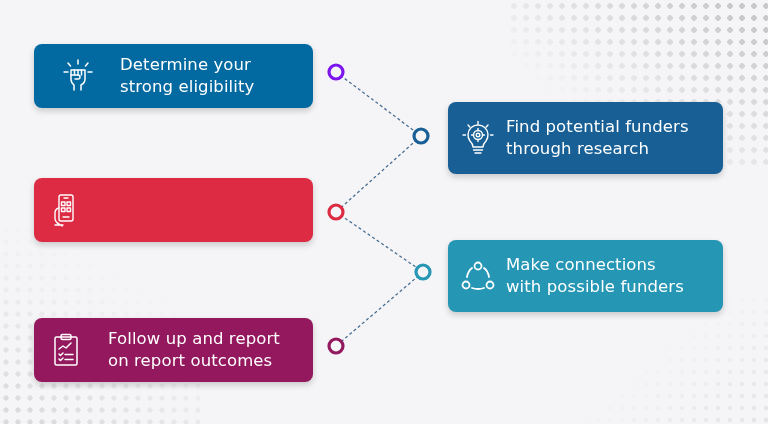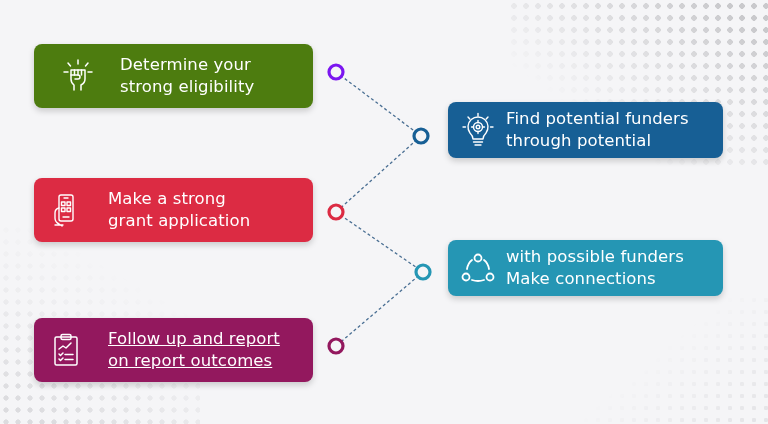--- a/index.html
+++ b/index.html
@@ -34,21 +34,21 @@
     display:flex; align-items:center;
     box-shadow:0 3px 6px rgba(0,0,0,0.18);
     box-sizing:border-box;
   }
   .card .icon { width:40px; height:40px; flex:0 0 40px; display:flex; align-items:center; justify-content:center; }
   .card .icon svg { width:36px; height:36px; }
   .card .text { font-size:16.5px; line-height:22px; letter-spacing:0.1px; }
   .card .text span { display:block; white-space:nowrap; }
   .left { left:34px; width:279px; height:64px; padding-left:12px; }
   .left .icon { margin-right:22px; }
-  .right { left:448px; width:275px; height:56px; padding-left:10px; }
+  .right { left:448px; width:275px; height:72px; padding-left:10px; }
   .right .icon { margin-right:8px; }
   svg.connectors { position:absolute; left:0; top:0; }
 </style>
 </head>
 <body>
 
 <div class="dots-tr"></div>
 <div class="dots-bl"></div>
 <div class="dots-br"></div>
 
@@ -59,21 +59,21 @@
     <line x1="336" y1="212" x2="423" y2="272"></line>
     <line x1="423" y1="272" x2="336" y2="346"></line>
   </g>
   <circle cx="336" cy="72" r="7" fill="#f5f5f7" stroke="#7b16f0" stroke-width="3.2"></circle>
   <circle cx="421" cy="136" r="7" fill="#f5f5f7" stroke="#175f95" stroke-width="3.2"></circle>
   <circle cx="336" cy="212" r="7" fill="#f5f5f7" stroke="#dc2b43" stroke-width="3.2"></circle>
   <circle cx="423" cy="272" r="7" fill="#f5f5f7" stroke="#2596b4" stroke-width="3.2"></circle>
   <circle cx="336" cy="346" r="7" fill="#f5f5f7" stroke="#93185e" stroke-width="3.2"></circle>
 </svg>
 
-<div class="card left" style="top:44px; background:#4d7c0f;padding-left:24px;">
+<div class="card left" style="top:44px; background:#0369a1;padding-left:24px;">
   <div class="icon">
     <svg viewBox="0 0 36 36" fill="none" stroke="#fff" stroke-width="1.5" stroke-linecap="round" stroke-linejoin="round">
       <line x1="18" y1="2" x2="18" y2="6"></line>
       <line x1="8" y1="5" x2="10.5" y2="8"></line>
       <line x1="28" y1="5" x2="25.5" y2="8"></line>
       <line x1="4" y1="14" x2="8" y2="14"></line>
       <line x1="28" y1="14" x2="32" y2="14"></line>
       <path d="M11 12 h14 v9 q0 4 -4 6 v5 M11 12 v9 q0 4 3 6 v5"></path>
       <line x1="14.5" y1="12" x2="14.5" y2="17"></line>
       <line x1="18" y1="12" x2="18" y2="17"></line>
@@ -101,61 +101,57 @@
       <circle cx="18" cy="15" r="4.5"></circle>
       <circle cx="18" cy="15" r="1.8"></circle>
       <line x1="18" y1="8.5" x2="18" y2="10.5"></line>
       <line x1="18" y1="19.5" x2="18" y2="21.5"></line>
       <line x1="11.5" y1="15" x2="13.5" y2="15"></line>
       <line x1="22.5" y1="15" x2="24.5" y2="15"></line>
     </svg>
   </div>
   <div class="text">
     <span>Find potential funders</span>
-    <span>through potential</span>
+    <span>through research</span>
   </div>
 </div>
 
 <div class="card left" style="top:178px; background:#dc2b43;">
   <div class="icon">
     <svg viewBox="0 0 36 36" fill="none" stroke="#fff" stroke-width="1.4" stroke-linecap="round" stroke-linejoin="round">
       <rect x="11" y="3" width="14" height="26" rx="2"></rect>
       <line x1="16" y1="6" x2="20" y2="6"></line>
       <rect x="13.5" y="10" width="3.5" height="3.5"></rect>
       <rect x="19" y="10" width="3.5" height="3.5"></rect>
       <rect x="13.5" y="16" width="3.5" height="3.5"></rect>
       <rect x="19" y="16" width="3.5" height="3.5"></rect>
       <line x1="15" y1="25" x2="21" y2="25"></line>
       <path d="M11 16 q-4 1 -4 5 v5 q0 4 4 6 l3 2 M7 33 h8"></path>
     </svg>
   </div>
-  <div class="text">
-    <span>Make a strong</span>
-    <span>grant application</span>
-  </div>
 </div>
 
 <div class="card right" style="top:240px; background:#2596b4;">
   <div class="icon">
     <svg viewBox="0 0 36 36" fill="none" stroke="#fff" stroke-width="1.8" stroke-linecap="round">
       <circle cx="18" cy="8" r="3.5"></circle>
       <circle cx="6" cy="27" r="3.5"></circle>
       <circle cx="30" cy="27" r="3.5"></circle>
       <path d="M12 10 q-4 3 -5 9"></path>
       <path d="M24 10 q4 3 5 9"></path>
       <path d="M12 30 q6 2 12 0"></path>
     </svg>
   </div>
   <div class="text">
+    <span>Make connections</span>
     <span>with possible funders</span>
-    <span>Make connections</span>
   </div>
 </div>
 
-<div class="card left" style="top:318px; background:#93185e;text-decoration:underline;">
+<div class="card left" style="top:318px; background:#93185e;">
   <div class="icon">
     <svg viewBox="0 0 36 36" fill="none" stroke="#fff" stroke-width="1.5" stroke-linecap="round" stroke-linejoin="round">
       <rect x="7" y="5" width="22" height="28" rx="1.5"></rect>
       <rect x="13" y="2.5" width="10" height="5" rx="1.5"></rect>
       <path d="M11 17 l4 -3 l3 2 l5 -5"></path>
       <path d="M11 22 l1.5 1.5 l2.5 -2.5"></path>
       <line x1="17" y1="22.5" x2="25" y2="22.5"></line>
       <path d="M11 27 l1.5 1.5 l2.5 -2.5"></path>
       <line x1="17" y1="27.5" x2="25" y2="27.5"></line>
     </svg>

